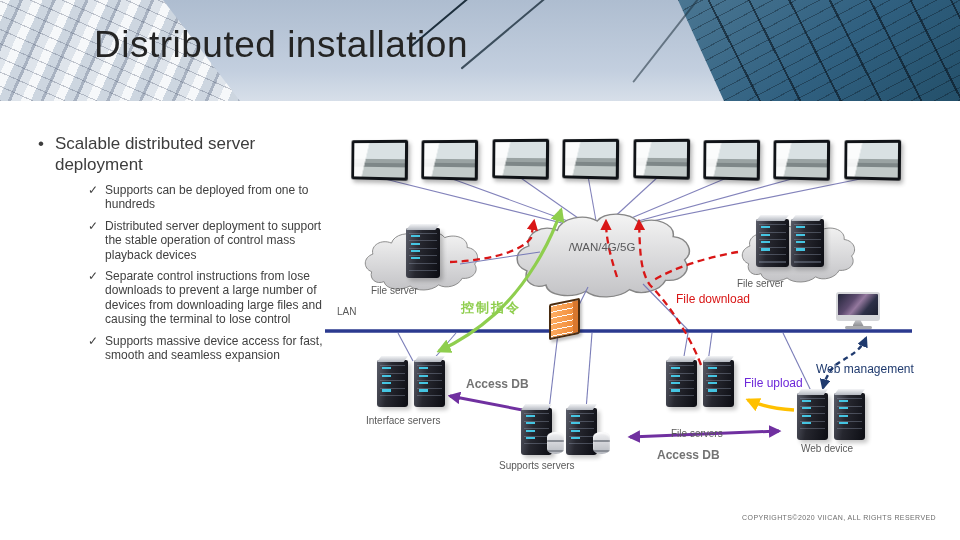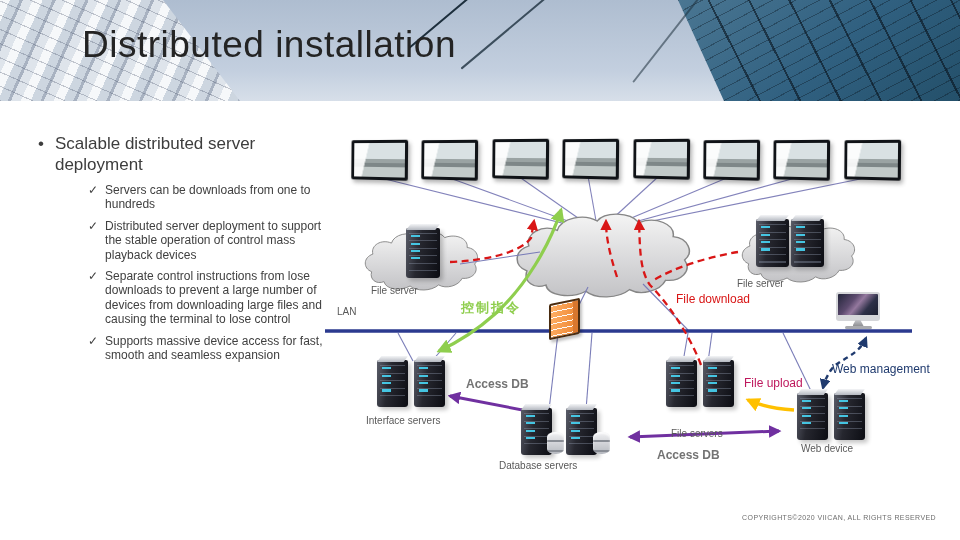--- a/index.html
+++ b/index.html
@@ -16,38 +16,38 @@
   .bldg-right{position:absolute;left:678px;top:0;width:282px;height:101px;
     clip-path:polygon(0 0,282px 0,282px 101px,46px 101px);
     background:
       repeating-linear-gradient(63deg,rgba(8,18,28,.6) 0 2px,transparent 2px 36px),
       repeating-linear-gradient(152deg,rgba(8,18,28,.35) 0 1px,transparent 1px 11px),
       linear-gradient(135deg,#4a7692 0%,#306080 55%,#24506a 100%);}
   .hline{position:absolute;background:#1d2f3d;height:2px;border-radius:1px;}
   .hl1{left:398px;top:16px;width:96px;transform:rotate(-40deg);}
   .hl2{left:446px;top:26px;width:130px;transform:rotate(-40deg);opacity:.8;}
   .hl3{left:610px;top:34px;width:120px;transform:rotate(-52deg);opacity:.55;}
-  .title{position:absolute;left:82px;top:24px;font-size:37px;font-weight:300;
+  .title{position:absolute;left:94px;top:24px;font-size:37px;font-weight:300;
          color:#242424;letter-spacing:.5px;}
   
   .main-bullet{position:absolute;left:38px;top:133px;width:268px;display:flex;
                font-size:17px;line-height:1.25;color:#3d3d3d;}
   .main-bullet .dot{margin-right:11px;}
   .checks{position:absolute;left:88px;top:183px;width:242px;margin:0;padding:0;list-style:none;}
   .checks li{display:flex;margin-bottom:7px;font-size:12px;line-height:1.2;color:#404040;}
   .checks .ck{margin-right:7px;color:#444;font-size:12px;}
   .lbl{position:absolute;z-index:5;font-size:10px;color:#595959;white-space:nowrap;}
   .lbl.big{font-size:12px;}
   .cloud-lbl{position:absolute;z-index:4;left:528px;top:240px;width:148px;text-align:center;
              font-size:11.5px;line-height:1.35;color:#58585a;}
   .green-lbl{color:#8fce4e;font-weight:bold;font-size:13px;letter-spacing:2px;}
   .red-lbl{color:#d91616;}
-  .yellow-lbl{color:#be185d;}
+  .yellow-lbl{color:#6d28d9;}
   .purple-lbl{color:#737373;font-weight:bold;}
-  .navy-lbl{color:#1f3a6e;margin-left:16px;}
+  .navy-lbl{color:#1f3a6e;}
   
   .tv{position:absolute;z-index:3;width:52px;height:34px;background:#101317;border-radius:2px;
       padding:3px;transform:perspective(260px) rotateY(-13deg) rotate(.5deg);
       box-shadow:2px 3px 4px rgba(0,0,0,.3);}
   .tv .scr{width:100%;height:100%;
       background:
         linear-gradient(103deg,rgba(255,255,255,.9) 0 26%,rgba(255,255,255,0) 27%),
         linear-gradient(180deg,#d9e1e3 0 48%,#9aa3a3 48% 60%,#7e8788 60% 70%,#c2cac9 70% 100%);}
   
   .srv{position:absolute;z-index:3;width:31px;height:47px;border-radius:2px 2px 3px 3px;
@@ -100,21 +100,21 @@
     <div class="title">Distributed installation</div>
   </div>
 
   <div class="main-bullet">
     <span class="dot">•</span>
     <span>Scalable distributed server deployment</span>
   </div>
   <ul class="checks">
     <li>
       <span class="ck">✓</span>
-      <span>Servers can be downloads from one to hundreds</span>
+      <span>Supports can be deployed from one to hundreds</span>
       </li>
     <li>
       <span class="ck">✓</span>
       <span>Distributed server deployment to support the stable operation of control mass playback devices</span>
       </li>
     <li>
       <span class="ck">✓</span>
       <span>Separate control instructions from lose downloads to prevent a large number of devices from downloading large files and causing the terminal to lose control</span>
       </li>
     <li>
@@ -238,26 +238,27 @@
   <div class="srv" style="left:521px;top:408px"></div>
   <div class="srv" style="left:566px;top:408px"></div>
   <div class="cyl" style="left:547px;top:432px"></div>
   <div class="cyl" style="left:593px;top:432px"></div>
   <div class="srv" style="left:666px;top:360px"></div>
   <div class="srv" style="left:703px;top:360px"></div>
   <div class="srv" style="left:797px;top:393px"></div>
   <div class="srv" style="left:834px;top:393px"></div>
 
   <div class="cloud-lbl">
+    <div>/WAN/4G/5G</div>
   </div>
   <div class="lbl" style="left:371px;top:285px">File server</div>
   <div class="lbl" style="left:737px;top:278px">File server</div>
   <div class="lbl" style="left:337px;top:306px">LAN</div>
   <div class="lbl" style="left:366px;top:415px">Interface servers</div>
-  <div class="lbl" style="left:499px;top:460px">Database servers</div>
+  <div class="lbl" style="left:499px;top:460px">Supports servers</div>
   <div class="lbl" style="left:671px;top:428px">File servers</div>
   <div class="lbl" style="left:801px;top:443px">Web device</div>
   <div class="lbl big navy-lbl" style="left:816px;top:362px">Web management</div>
   <div class="lbl green-lbl" style="left:461px;top:299px">控制指令</div>
   <div class="lbl big red-lbl" style="left:676px;top:292px">File download</div>
   <div class="lbl big yellow-lbl" style="left:744px;top:376px">File upload</div>
   <div class="lbl big purple-lbl" style="left:466px;top:377px">Access DB</div>
   <div class="lbl big purple-lbl" style="left:657px;top:448px">Access DB</div>
 
   <div class="footer">COPYRIGHTS©2020 VIICAN, ALL RIGHTS RESERVED</div>

